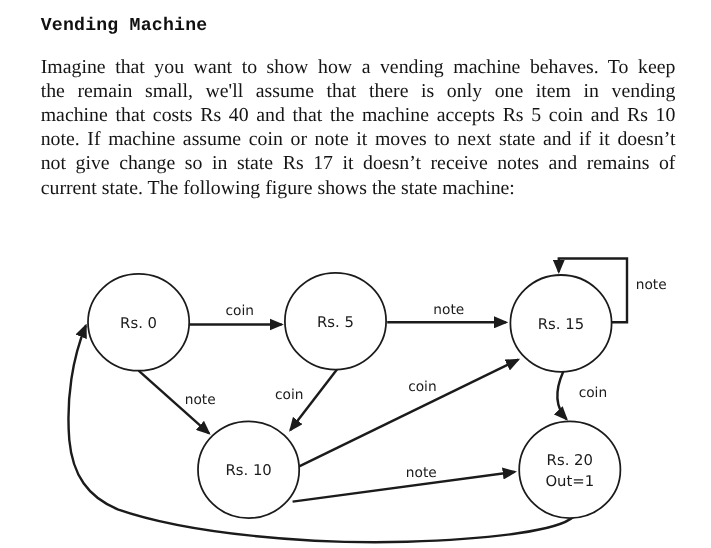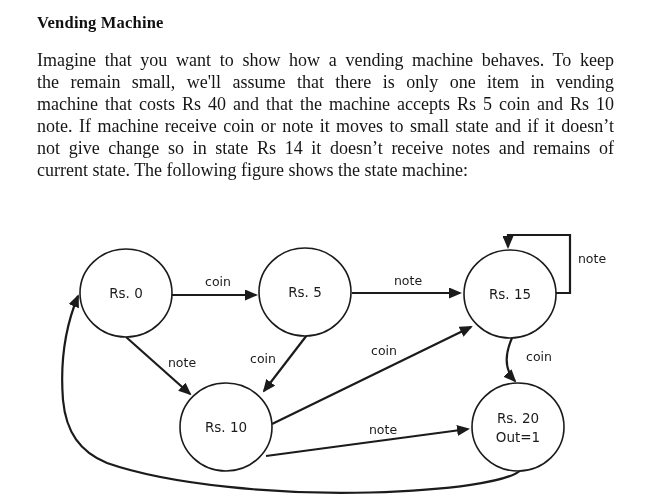--- a/index.html
+++ b/index.html
@@ -1,41 +1,41 @@
 <!DOCTYPE html>
 <html><head>
 <meta charset="utf-8">
 <style>
   html,body{margin:0;padding:0;background:#ffffff;}
   .page{position:relative;width:646px;height:498px;background:#ffffff;overflow:hidden;
         font-family:"Liberation Serif", serif;color:#151515;}
   .title{position:absolute;left:37px;top:13px;margin:0;font-size:16.5px;font-weight:bold;
-         color:#101010;letter-spacing:0.2px;}
+         color:#101010;letter-spacing:0.2px;font-family:Liberation Mono, monospace;}
   .para{position:absolute;left:37px;top:50px;width:577px;font-size:18px;line-height:21.9px;}
   .jline{text-align:justify;text-align-last:justify;}
   .jline-last{text-align:left;text-align-last:left;}
   .figure{position:absolute;left:0;top:0;width:646px;height:498px;}
   .node{fill:#ffffff;stroke:#1b1b1b;stroke-width:1.6;}
   .edge{fill:none;stroke:#1b1b1b;stroke-width:2.2;}
   .node-label{font-family:"DejaVu Sans", sans-serif;font-size:13.5px;fill:#1b1b1b;text-anchor:middle;}
   .edge-label{font-family:"DejaVu Sans", sans-serif;font-size:12.5px;fill:#1b1b1b;text-anchor:middle;}
 </style>
 </head>
 <body>
 
 <div class="page">
 
   <h1 class="title">Vending Machine</h1>
 
   <div class="para">
     <div class="jline">Imagine that you want to show how a vending machine behaves. To keep</div>
     <div class="jline">the remain small, we'll assume that there is only one item in vending</div>
     <div class="jline">machine that costs Rs 40 and that the machine accepts Rs 5 coin and Rs 10</div>
-    <div class="jline">note. If machine receive coin or note it moves to small state and if it doesn’t</div>
-    <div class="jline">not give change so in state Rs 14 it doesn’t receive notes and remains of</div>
+    <div class="jline">note. If machine assume coin or note it moves to next state and if it doesn’t</div>
+    <div class="jline">not give change so in state Rs 17 it doesn’t receive notes and remains of</div>
     <div class="jline jline-last">current state. The following figure shows the state machine:</div>
   </div>
 
   <svg class="figure" viewBox="0 0 646 498">
     <defs>
       <marker id="arrow" markerUnits="userSpaceOnUse" markerWidth="13" markerHeight="11" refX="11" refY="5.5" orient="auto">
         <path d="M0,0 L13,5.5 L0,11 Z" fill="#1b1b1b"></path>
       </marker>
     </defs>
 

